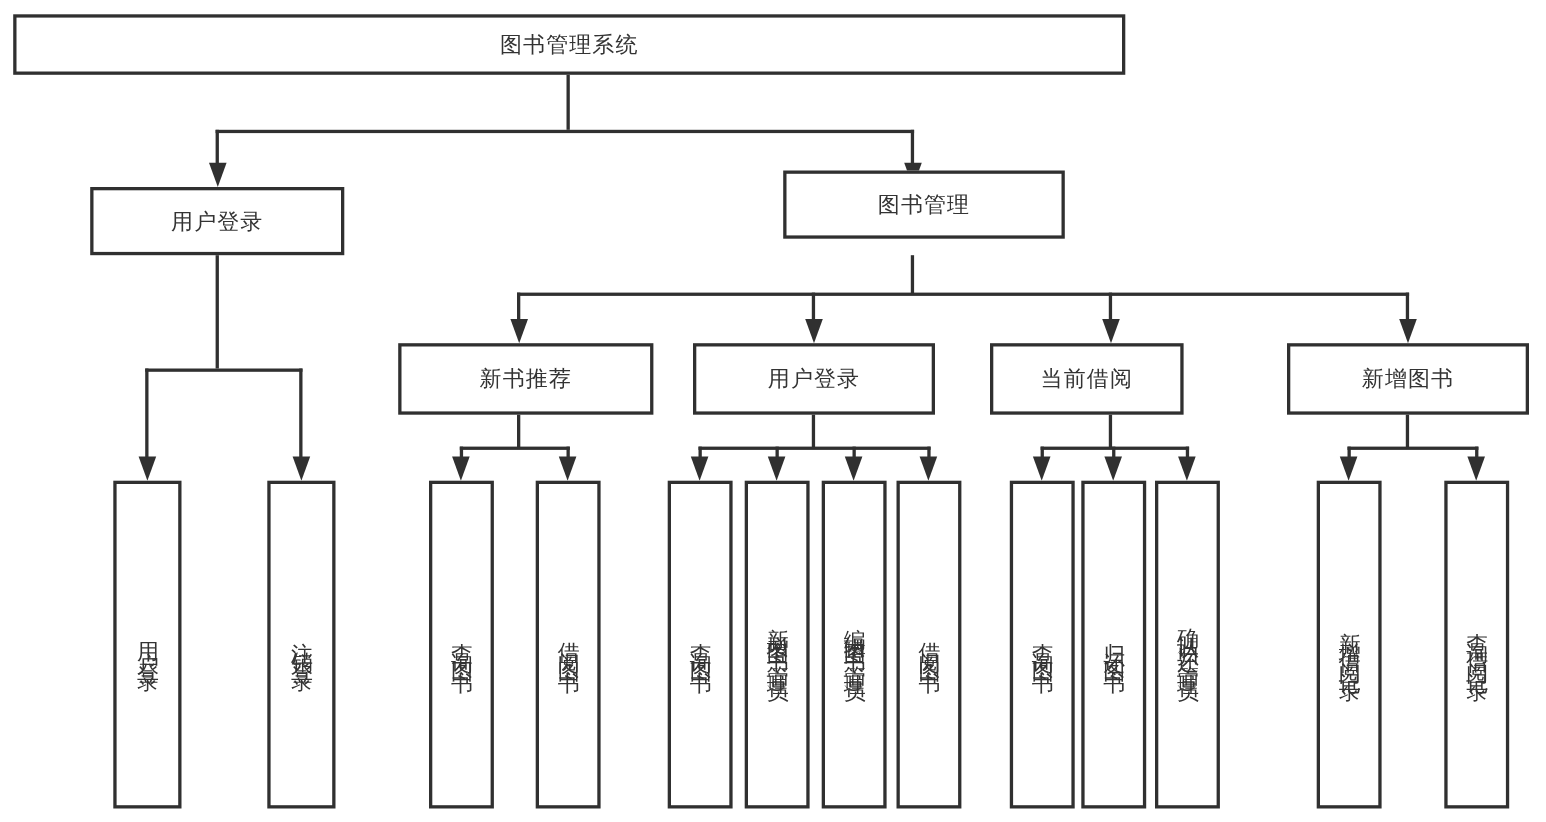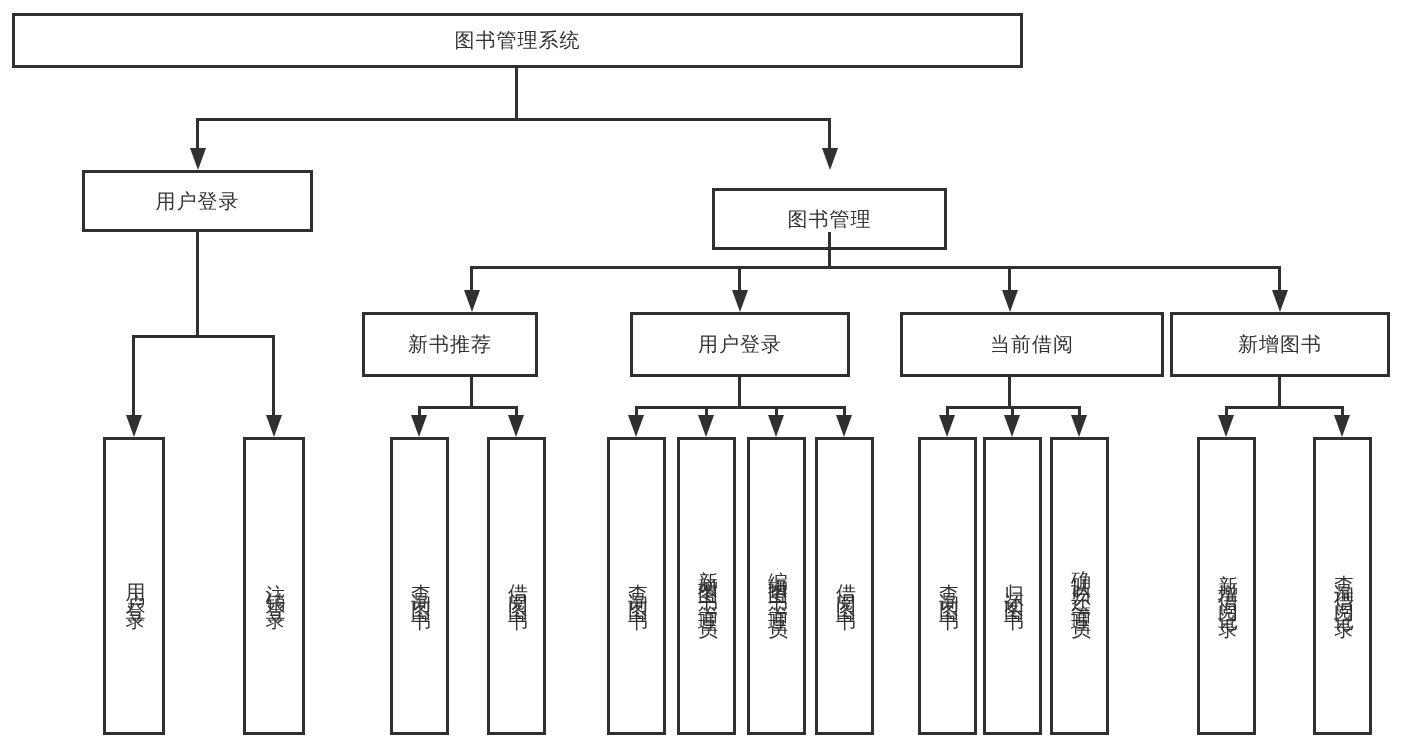--- a/index.html
+++ b/index.html
@@ -7,21 +7,21 @@
     --text:#333333;
     --wm:#b3b3b3;
     --bg:#ffffff;
   }
   html,body{margin:0;padding:0;background:var(--bg);}
   .stage{
     position:relative;
     width:1405px;height:747px;
     background:var(--bg);
     overflow:hidden;
-    font-family:Liberation Mono, monospace;
+    font-family:Liberation Serif, serif;
     color:var(--text);
   }
   .box{
     position:absolute;
     box-sizing:border-box;
     border:3px solid var(--line);
     background:var(--bg);
     display:flex;align-items:center;justify-content:center;
   }
   .hlabel{font-size:20px;letter-spacing:1px;color:var(--text);white-space:nowrap;}
@@ -63,21 +63,21 @@
   <div class="vline" style="left:515px;top:68px;height:50px"></div>
   <div class="hline" style="left:196px;top:118px;width:635px"></div>
   <div class="vline" style="left:196px;top:118px;height:34px"></div>
   <div class="arrowhead" style="left:190px;top:148px"></div>
   <div class="vline" style="left:828px;top:118px;height:34px"></div>
   <div class="arrowhead" style="left:822px;top:148px"></div>
 
   <div class="box" style="left:82px;top:170px;width:231px;height:62px">
     <span class="hlabel">用户登录</span>
   </div>
-  <div class="box" style="left:712px;top:188px;width:235px;height:62px">
+  <div class="box" style="left:712px;top:155px;width:256px;height:62px">
     <span class="hlabel">图书管理</span>
   </div>
 
   <div class="vline" style="left:196px;top:232px;height:103px"></div>
   <div class="hline" style="left:132px;top:335px;width:143px"></div>
   <div class="vline" style="left:132px;top:335px;height:82px"></div>
   <div class="arrowhead" style="left:126px;top:415px"></div>
   <div class="vline" style="left:272px;top:335px;height:82px"></div>
   <div class="arrowhead" style="left:266px;top:415px"></div>
 
@@ -85,27 +85,27 @@
   <div class="hline" style="left:470px;top:266px;width:811px"></div>
   <div class="vline" style="left:470px;top:266px;height:28px"></div>
   <div class="arrowhead" style="left:464px;top:290px"></div>
   <div class="vline" style="left:738px;top:266px;height:28px"></div>
   <div class="arrowhead" style="left:732px;top:290px"></div>
   <div class="vline" style="left:1008px;top:266px;height:28px"></div>
   <div class="arrowhead" style="left:1002px;top:290px"></div>
   <div class="vline" style="left:1278px;top:266px;height:28px"></div>
   <div class="arrowhead" style="left:1272px;top:290px"></div>
 
-  <div class="box" style="left:362px;top:312px;width:176px;height:65px">
+  <div class="box" style="left:362px;top:312px;width:232px;height:65px">
     <span class="hlabel">新书推荐</span>
   </div>
   <div class="box" style="left:630px;top:312px;width:220px;height:65px">
     <span class="hlabel">用户登录</span>
   </div>
-  <div class="box" style="left:900px;top:312px;width:264px;height:65px">
+  <div class="box" style="left:900px;top:312px;width:176px;height:65px">
     <span class="hlabel">当前借阅</span>
   </div>
   <div class="box" style="left:1170px;top:312px;width:220px;height:65px">
     <span class="hlabel">新增图书</span>
   </div>
 
   <div class="vline" style="left:470px;top:377px;height:31px"></div>
   <div class="hline" style="left:418px;top:406px;width:100px"></div>
   <div class="vline" style="left:418px;top:406px;height:13px"></div>
   <div class="arrowhead" style="left:411px;top:415px"></div>

